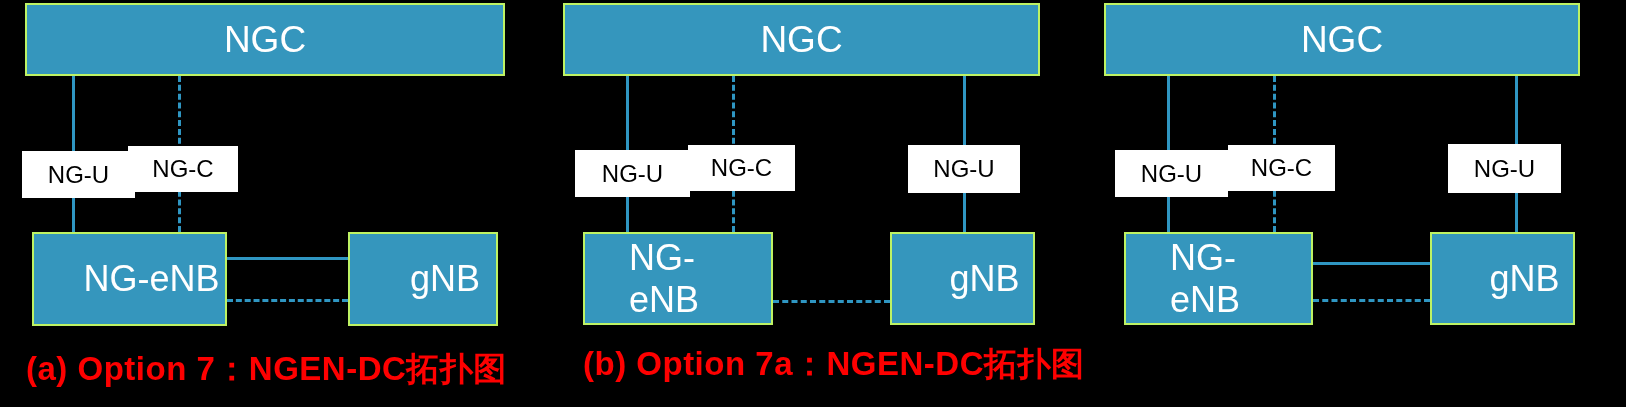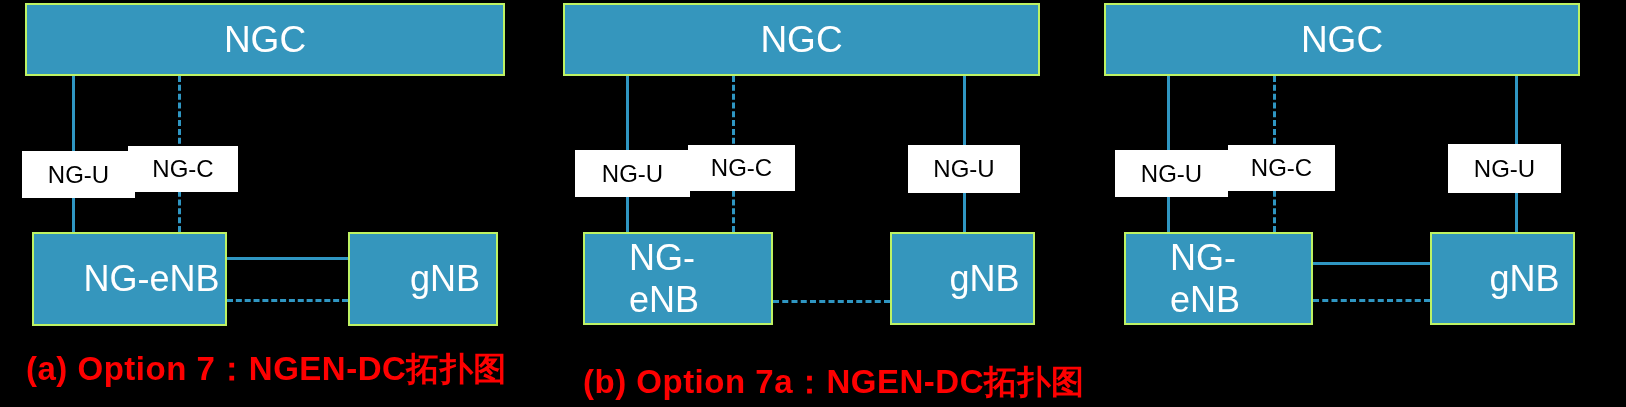--- a/index.html
+++ b/index.html
@@ -74,21 +74,21 @@
     </div>
     <div class="iface" style="left:363px;top:145px;width:112px;height:48px;">
       <span>NG-U</span>
     </div>
     <div class="box node" style="left:38px;top:232px;width:190px;height:93px;">
       <span>NG- eNB</span>
     </div>
     <div class="box node" style="left:345px;top:232px;width:145px;height:93px;">
       <span>gNB</span>
     </div>
-    <div class="caption" style="left:38px;top:360px;">(b) Option 7a：NGEN-DC拓扑图</div>
+    <div class="caption" style="left:38px;top:342px;">(b) Option 7a：NGEN-DC拓扑图</div>
   </section>
 
   <section class="diagram" style="left:1086px;width:540px;">
     <div class="vline" style="left:81px;top:76px;height:156px;"></div>
     <div class="vline dashed" style="left:187px;top:76px;height:156px;"></div>
     <div class="vline" style="left:429px;top:76px;height:156px;"></div>
     <div class="hline" style="left:227px;top:262px;width:117px;"></div>
     <div class="hline dashed" style="left:227px;top:299px;width:117px;"></div>
     <div class="box core" style="left:18px;top:3px;width:476px;height:73px;">
       <span>NGC</span>

